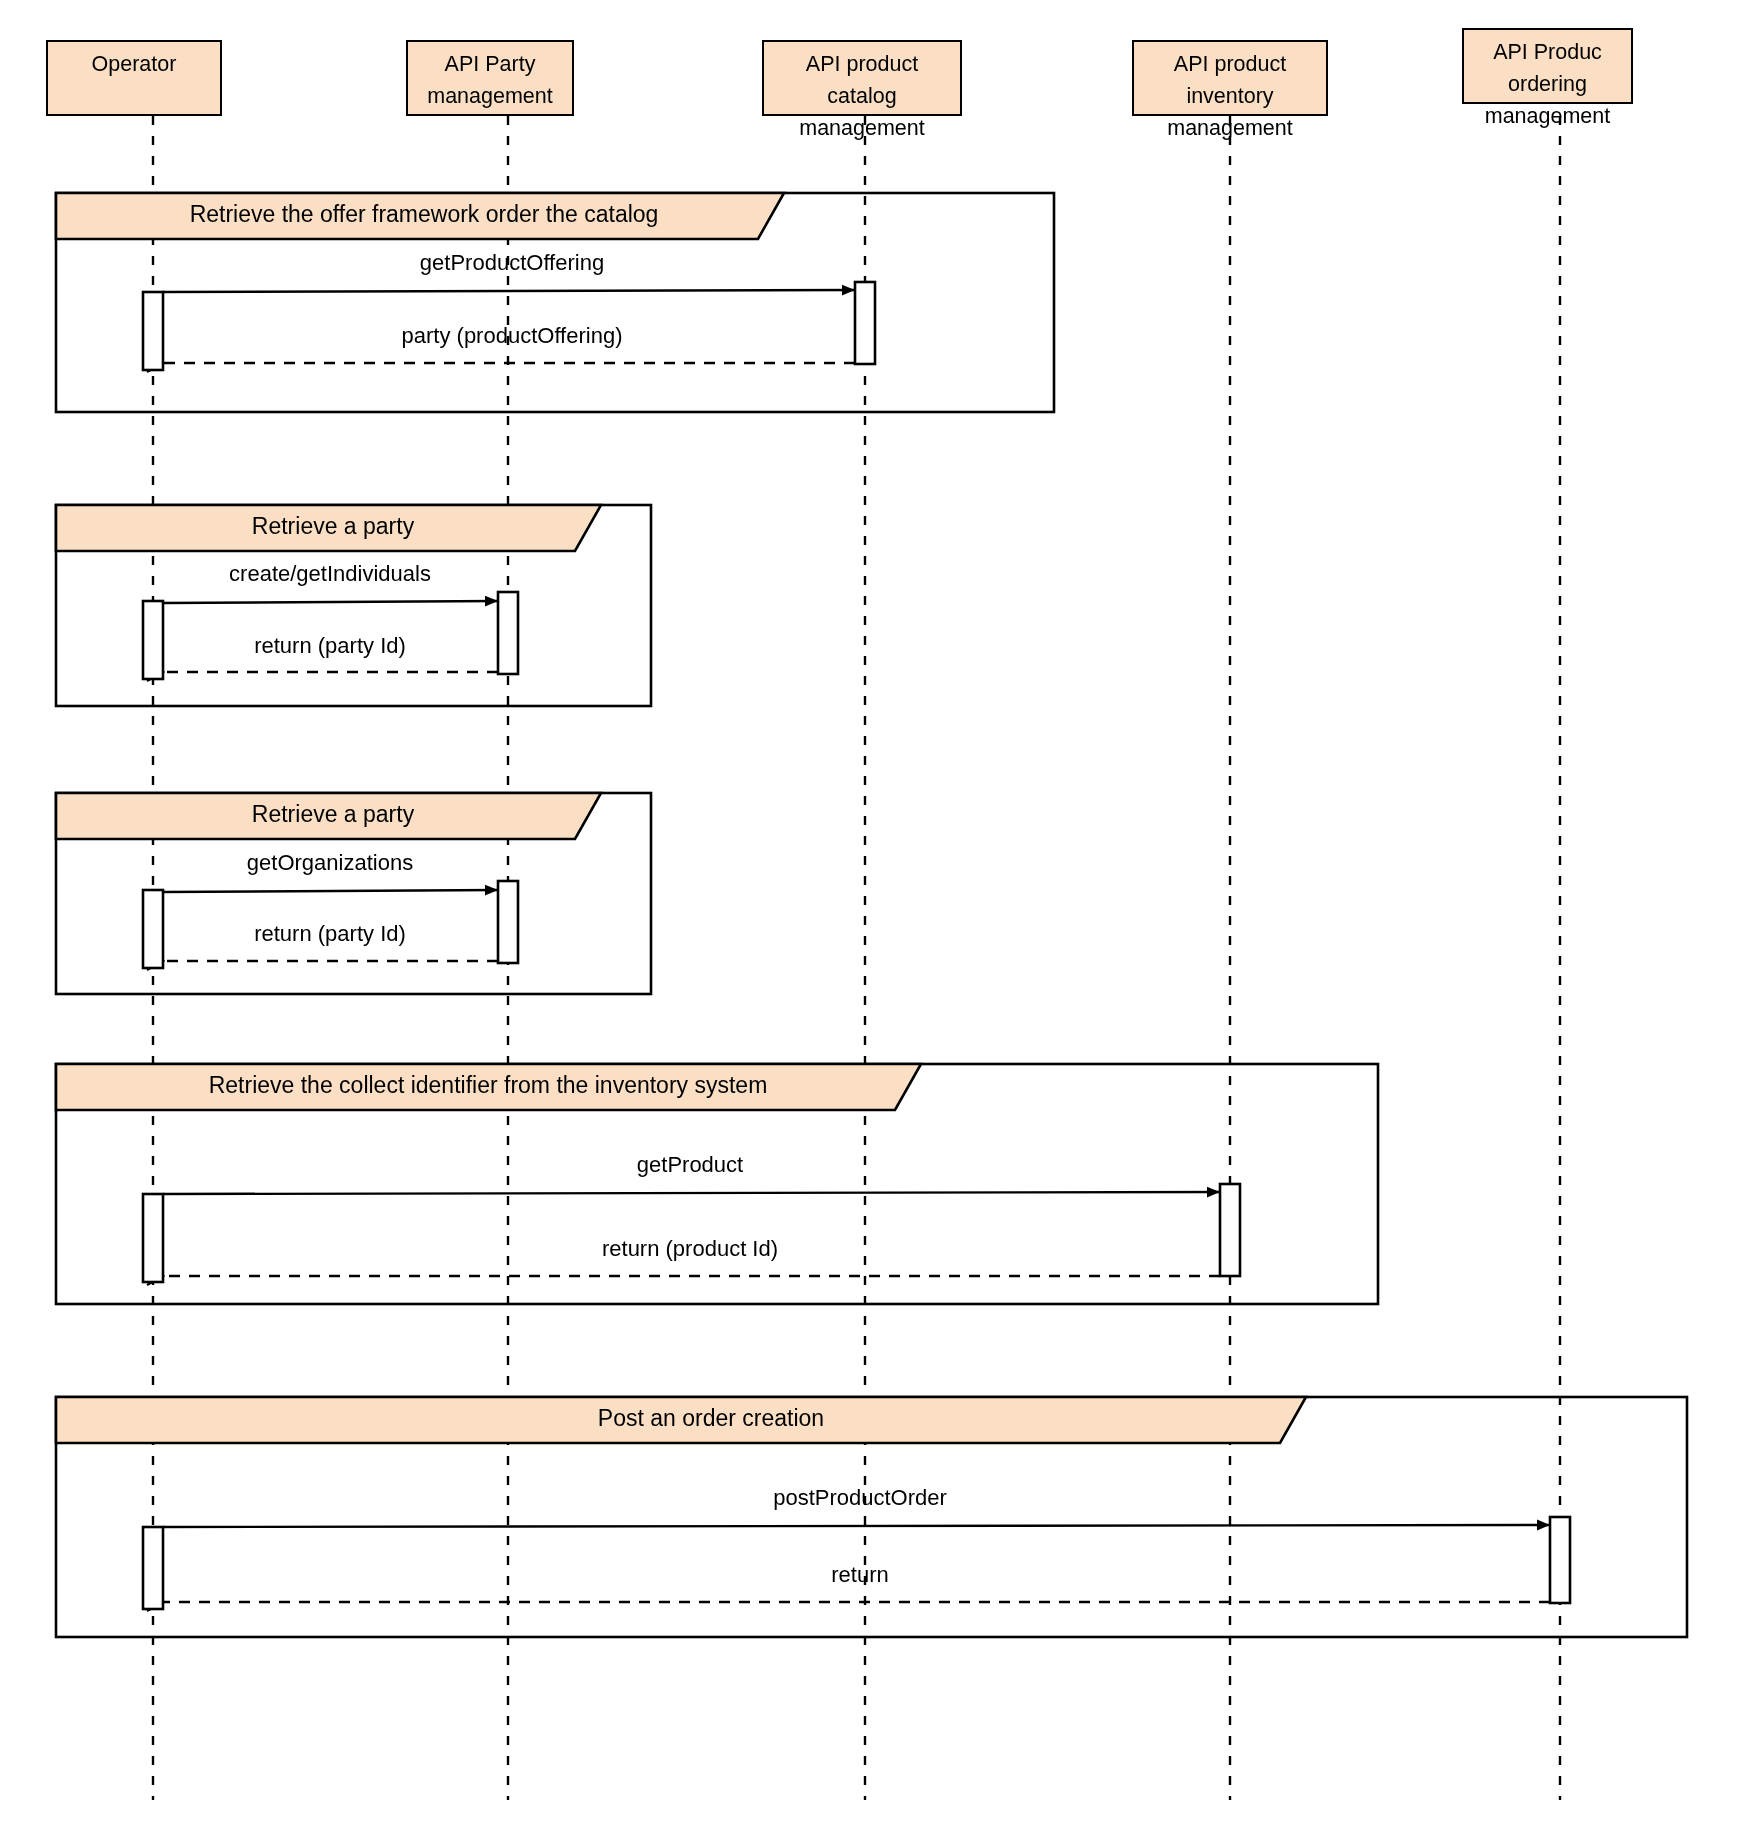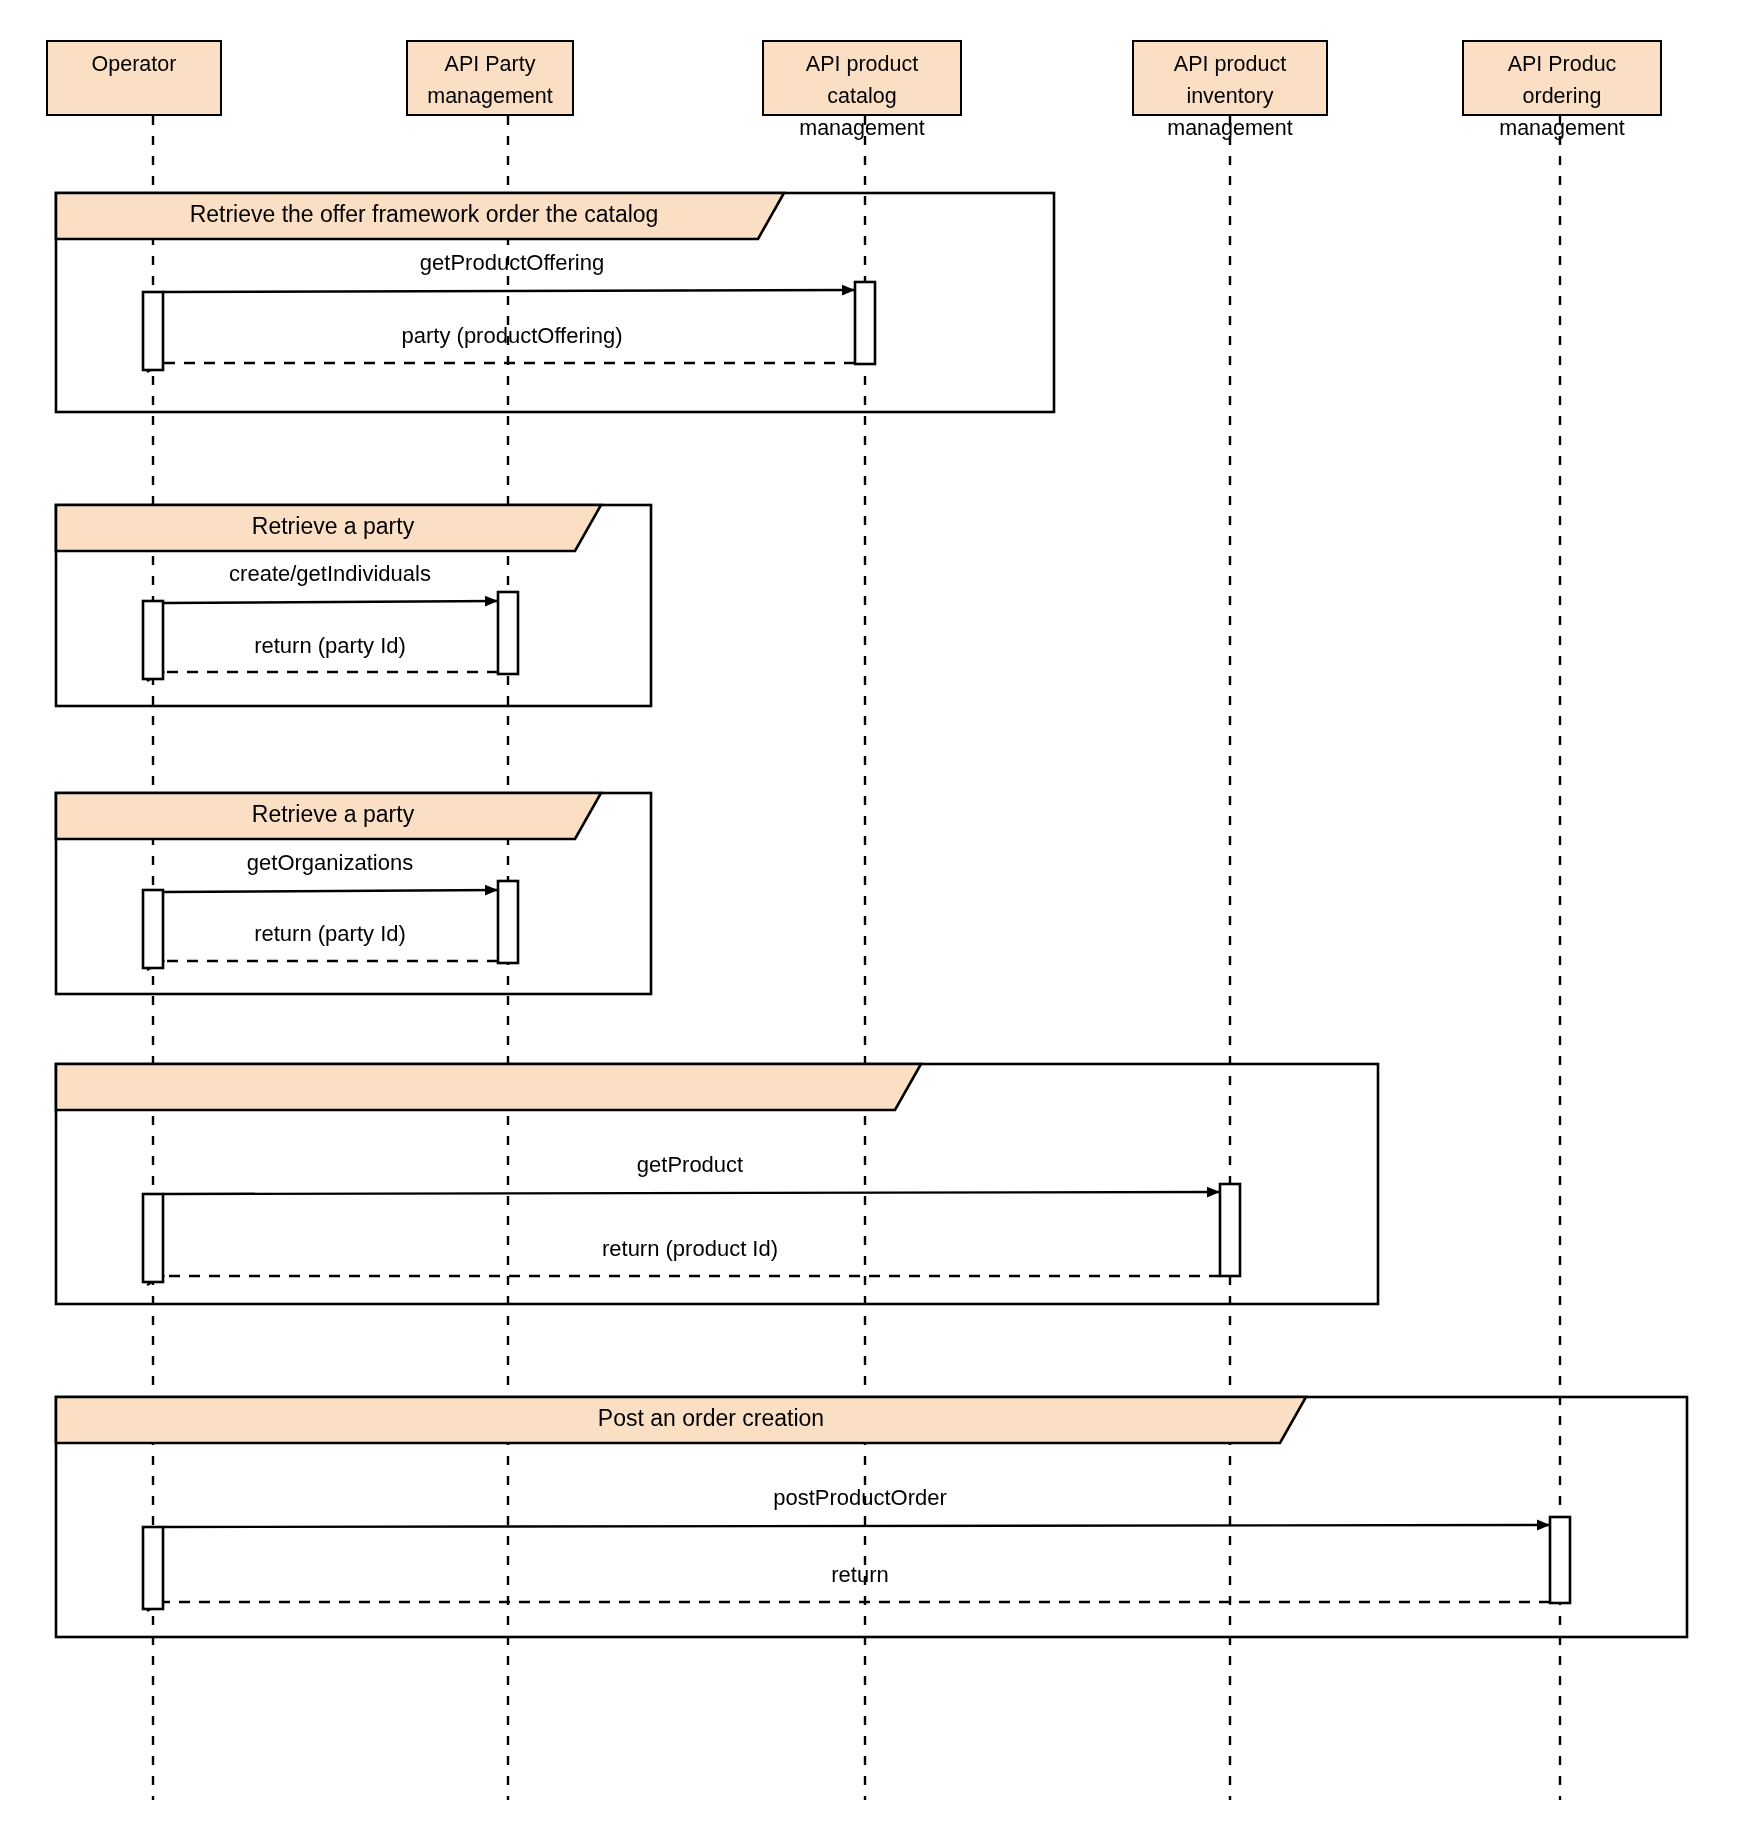--- a/index.html
+++ b/index.html
@@ -127,33 +127,34 @@
       <div class="lifeline-box" style="left: 762px; top: 40px; width: 200px; height: 76px;">
         <span class="lbl">API product</span>
         <span class="lbl">catalog</span>
         <span class="lbl">management</span>
       </div>
       <div class="lifeline-box" style="left: 1132px; top: 40px; width: 196px; height: 76px;">
         <span class="lbl">API product</span>
         <span class="lbl">inventory</span>
         <span class="lbl">management</span>
       </div>
-      <div class="lifeline-box" style="left: 1462px; top: 40px; width: 200px; height: 76px;">
+      <div class="lifeline-box" style="left: 1462px; top: 28px; width: 171px; height: 76px;">
         <span class="lbl">API Produc</span>
         <span class="lbl">ordering</span>
         <span class="lbl">management</span>
       </div>
       <div class="frag-label" style="left: 424px; top: 201px; transform: translateX(-50%);">Retrieve the offer framework order the catalog</div>
       <div class="msg-label" style="left: 512px; top: 250px;">getProductOffering</div>
       <div class="msg-label" style="left: 512px; top: 323px;">party (productOffering)</div>
       <div class="frag-label" style="left: 333px; top: 513px; transform: translateX(-50%);">Retrieve a party</div>
       <div class="msg-label" style="left: 330px; top: 561px;">create/getIndividuals</div>
       <div class="msg-label" style="left: 330px; top: 633px;">return (party Id)</div>
       <div class="frag-label" style="left: 333px; top: 801px; transform: translateX(-50%);">Retrieve a party</div>
       <div class="msg-label" style="left: 330px; top: 850px;">getOrganizations</div>
       <div class="msg-label" style="left: 330px; top: 921px;">return (party Id)</div>
+      <div class="frag-label" style="left: 488px; top: 1072px; transform: translateX(-50%);">Retrieve the collect identifier from the inventory system</div>
       <div class="msg-label" style="left: 690px; top: 1152px;">getProduct</div>
       <div class="msg-label" style="left: 690px; top: 1236px;">return (product Id)</div>
       <div class="frag-label" style="left: 711px; top: 1405px; transform: translateX(-50%);">Post an order creation</div>
       <div class="msg-label" style="left: 860px; top: 1485px;">postProductOrder</div>
       <div class="msg-label" style="left: 860px; top: 1562px;">return</div>
     </div>
 </div>
 
 </body></html>

